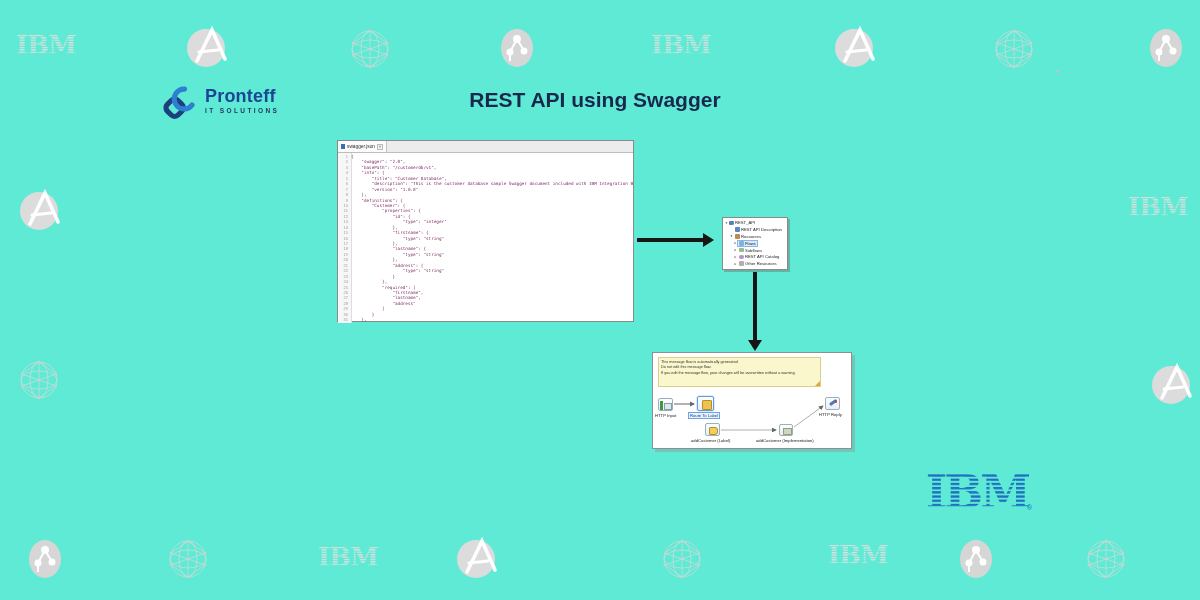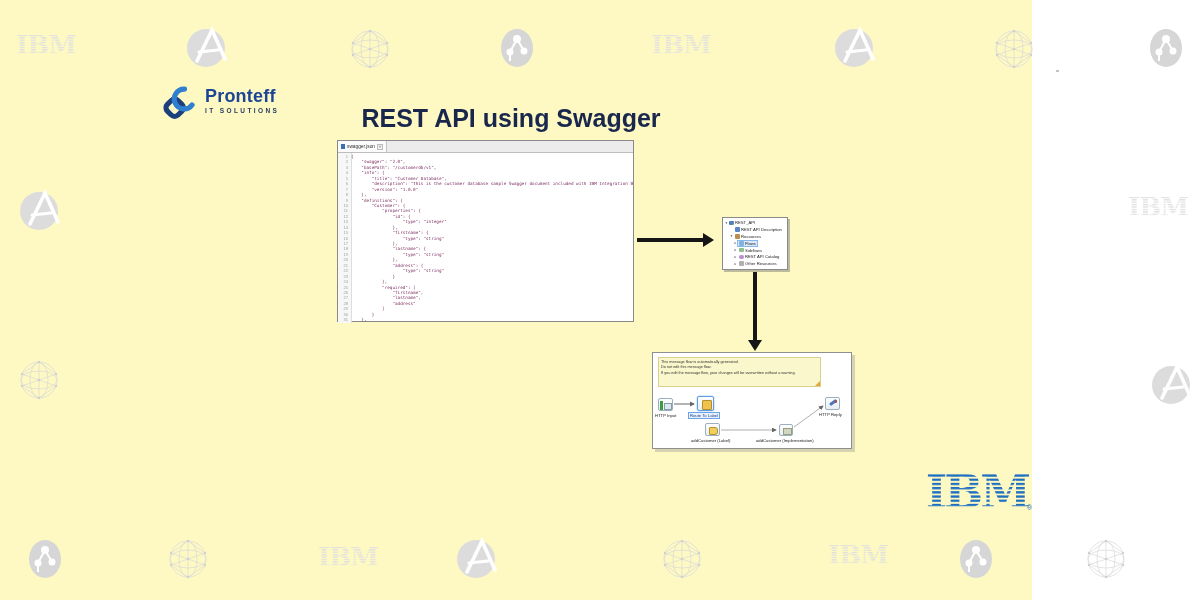--- a/index.html
+++ b/index.html
@@ -1,28 +1,28 @@
 <!DOCTYPE html>
 <html><head>
 <meta charset="utf-8">
 <style>
   html,body{margin:0;padding:0;}
   body{width:1200px;height:600px;background:#ffffff;font-family:"Liberation Sans",sans-serif;overflow:hidden;}
-  .stage{position:relative;width:1032px;height:600px;background:#fef9c3;}
+  .stage{position:relative;width:1200px;height:600px;background:#5eead4;}
   .abs{position:absolute;}
 
   
   .wm{position:absolute;pointer-events:none;}
 
   
   .pronteff{left:160px;top:82px;display:flex;align-items:center;gap:7px;}
   .pron-txt{display:flex;flex-direction:column;line-height:1;justify-content:space-between;}
   .pron-name{font-size:18px;font-weight:bold;color:#1c4596;letter-spacing:.2px;}
   .pron-tag{font-size:6.5px;font-weight:bold;color:#233a63;letter-spacing:2.4px;margin-top:3px;}
-  .page-title{top:104px;left:50%;transform:translateX(-50%);font-size:25px;font-weight:bold;color:#19274d;white-space:nowrap;margin-left:-5px;}
+  .page-title{top:88px;left:50%;transform:translateX(-50%);font-size:21px;font-weight:bold;color:#19274d;white-space:nowrap;margin-left:-5px;}
   .stray{left:1056px;top:70px;width:3px;height:2px;background:#c2c2c2;}
 
   
   .editor{left:337px;top:140px;width:297px;height:182px;background:#fff;border:1px solid #8a8a8a;box-sizing:border-box;}
   .ed-tabbar{height:11px;background:#ececec;border-bottom:1px solid #bdbdbd;display:flex;align-items:stretch;}
   .ed-tab{display:flex;align-items:center;gap:2px;background:#fbfbfb;border-right:1px solid #c4c4c4;padding:0 3px;font-size:4.8px;color:#333;}
   .ed-tab-icon{width:4px;height:4.5px;background:#3b6fb5;display:inline-block;}
   .ed-tab-close{font-size:4px;color:#777;border:1px solid #bbb;line-height:1;padding:0 .5px;background:#f4f4f4;}
   .ed-body{position:relative;height:170px;overflow:hidden;}
   .ed-gutter-bg{position:absolute;left:0;top:0;bottom:0;width:13px;background:#f7f7f7;border-right:1px solid #ddd;}

